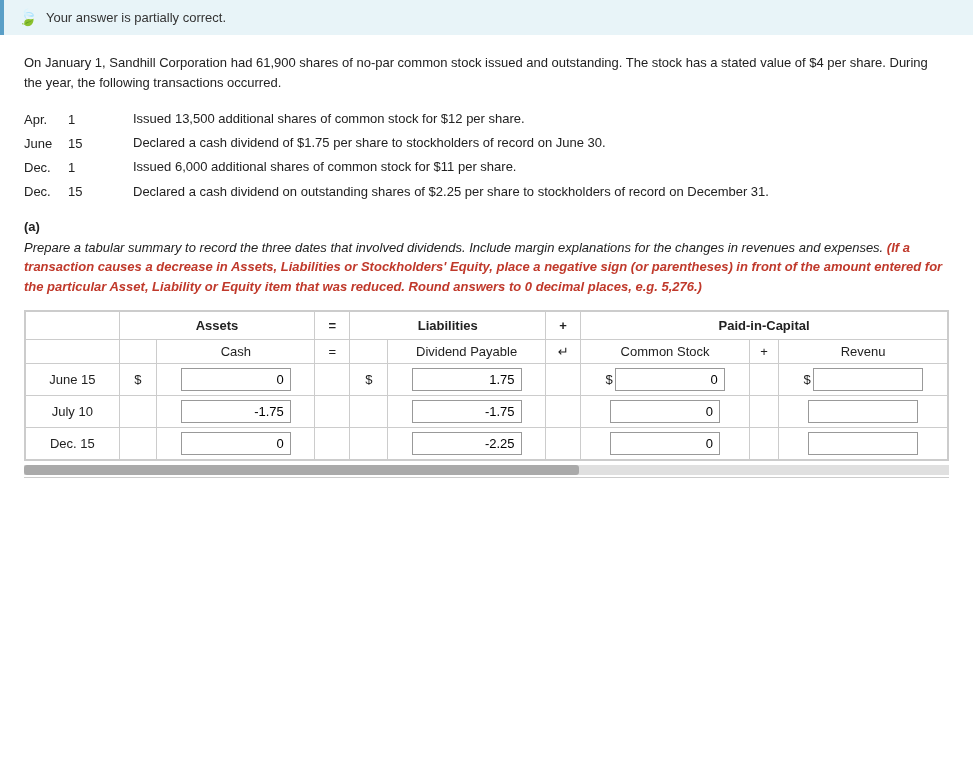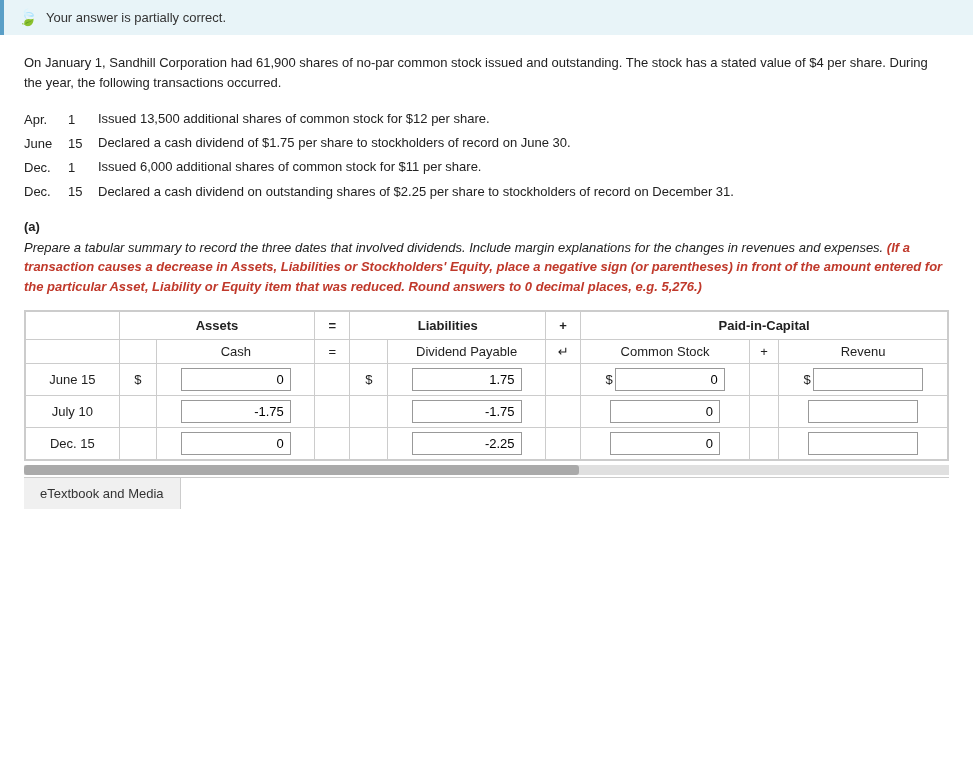--- a/index.html
+++ b/index.html
@@ -56,20 +56,21 @@
     }
 
     .tr-day {
       width: 30px;
       flex-shrink: 0;
     }
 
     .tr-desc {
       flex: 1;
       line-height: 1.4;
+      margin-left: 35px;
     }
 
     .part-label {
       font-weight: bold;
       margin-bottom: 4px;
     }
 
     .instructions {
       font-size: 13px;
       line-height: 1.5;
@@ -368,16 +369,15 @@
         </tr>
       </tbody>
     </table>
   </div>
 
   <div class="scrollbar-indicator">
     <div class="scrollbar-thumb"></div>
   </div>
 
   <div class="bottom-links">
-    <button class="bottom-link-btn">eTextbook and Media</button>
   </div>
 
 </div>
 
 </body></html>

